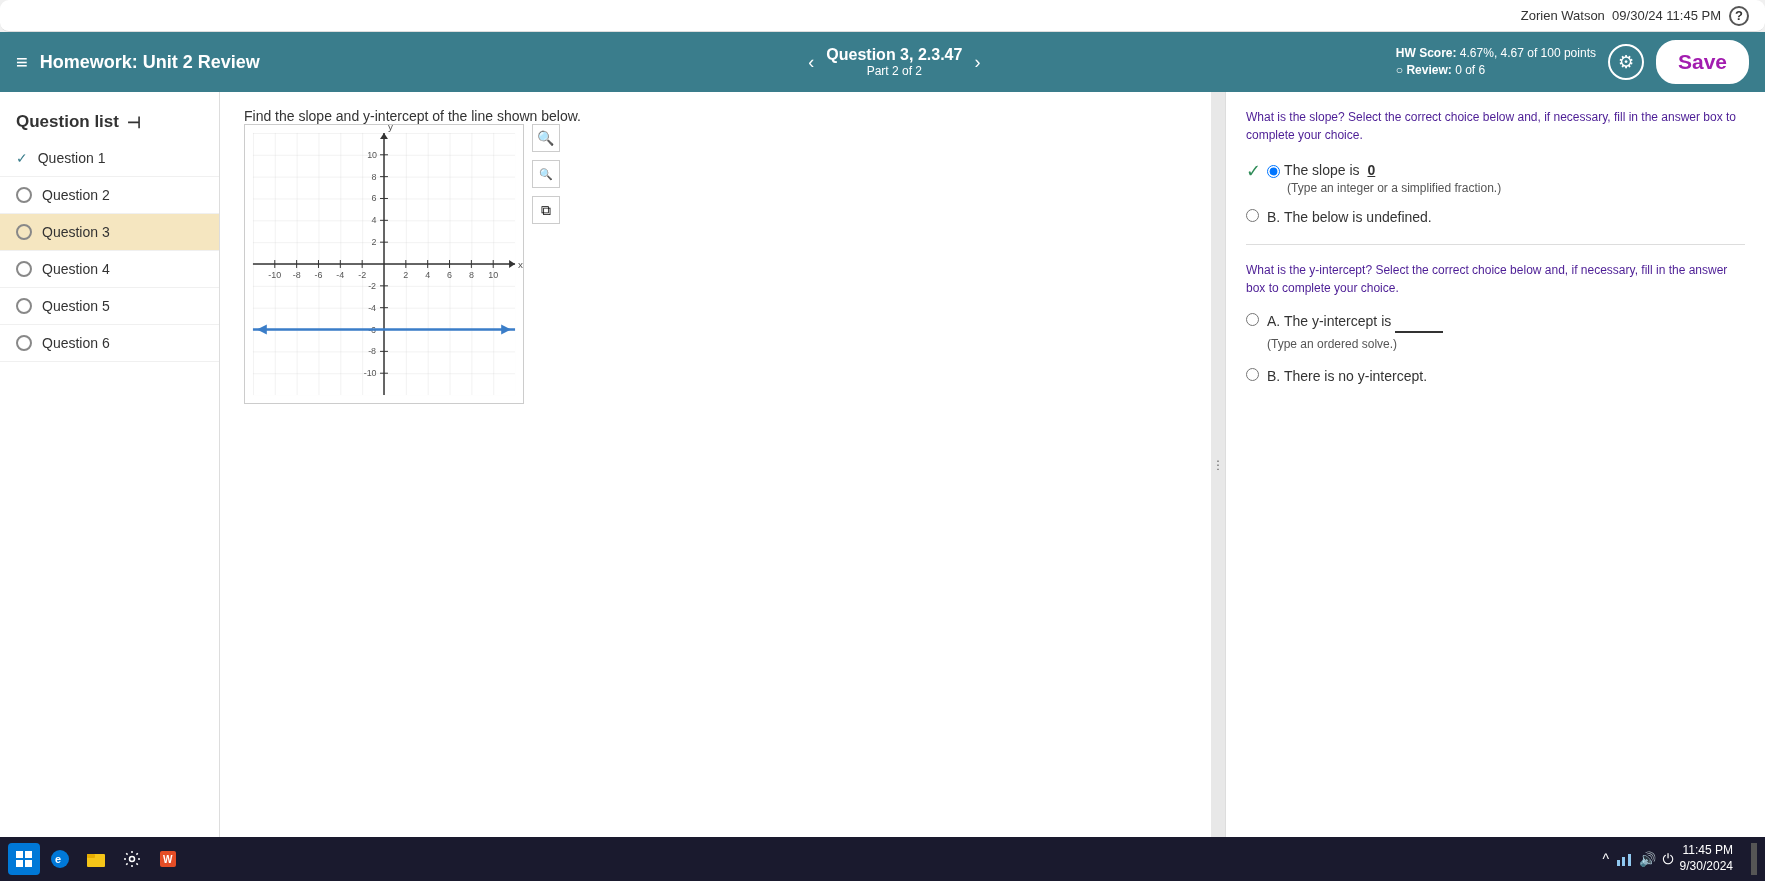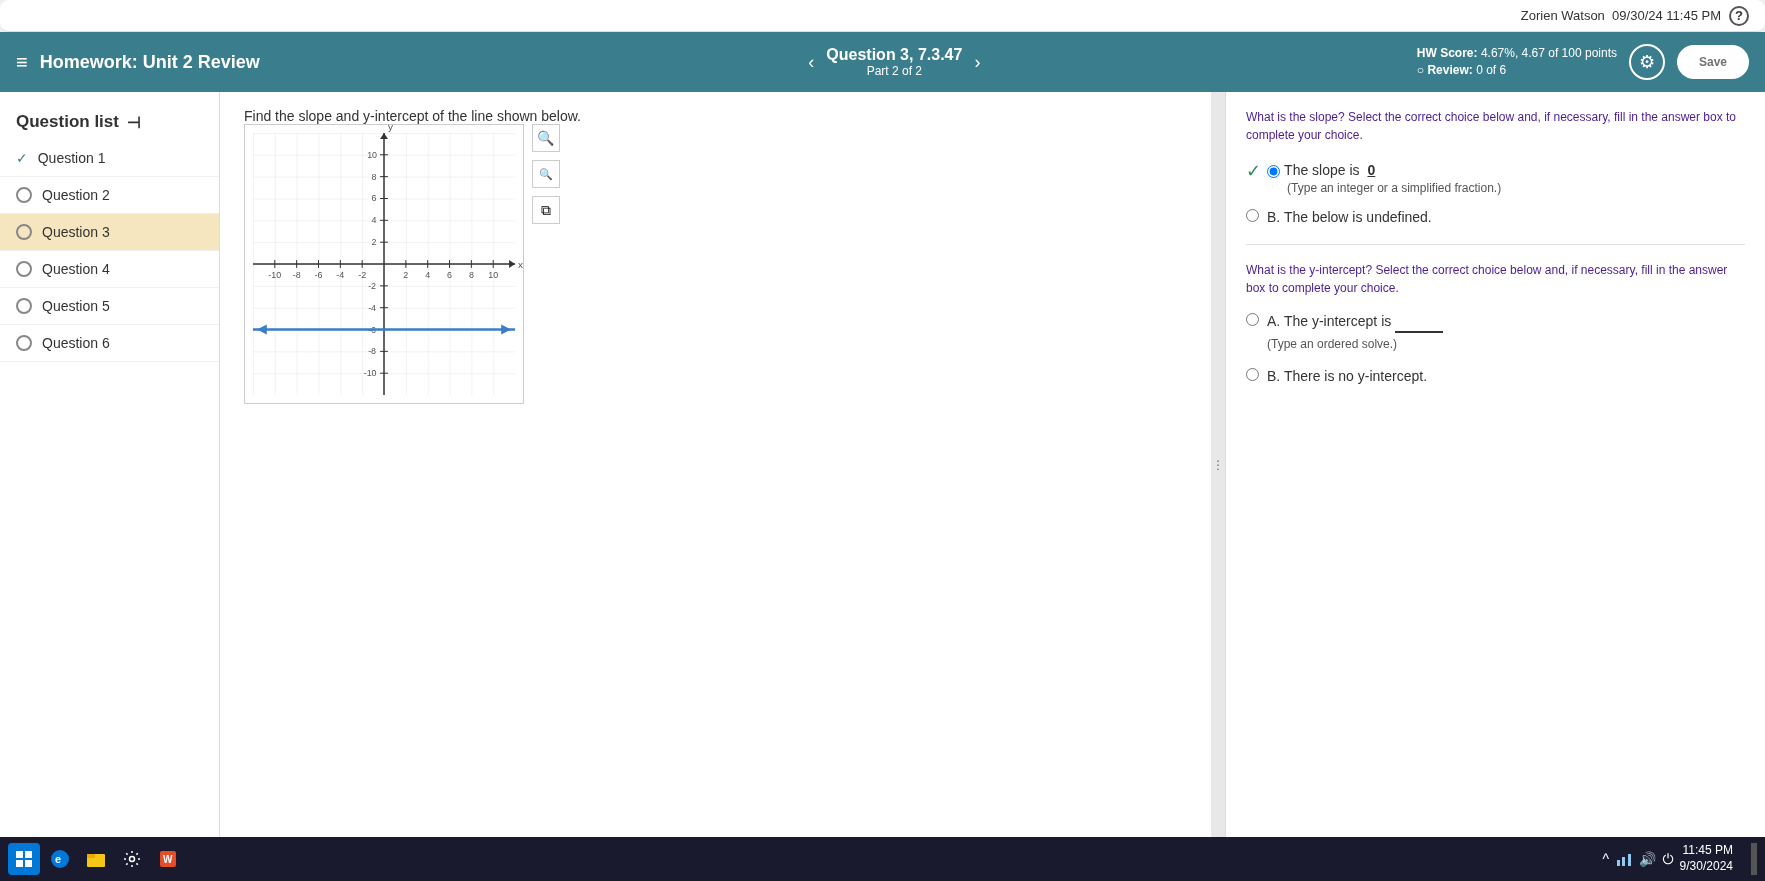--- a/index.html
+++ b/index.html
@@ -62,22 +62,22 @@
     }
     .header .score-section .score-text .score-title {
       font-weight: bold;
     }
     .gear-btn {
       width: 36px; height: 36px; border-radius: 50%; border: 2px solid #fff;
       background: transparent; display: flex; align-items: center; justify-content: center;
       cursor: pointer; color: #fff; font-size: 18px;
     }
     .save-btn {
-      background: #fff; color: #737373; border: 2px solid #fff;
-      padding: 8px 20px; border-radius: 20px; font-weight: bold; font-size: 12px;
+      background: #fff; color: #a21caf; border: 2px solid #fff;
+      padding: 8px 20px; border-radius: 20px; font-weight: bold; font-size: 21px;
       cursor: pointer;
     }
 
     
     .sidebar {
       width: 220px;
       background: #fff;
       border-right: 1px solid #ddd;
       padding: 12px 0;
       overflow-y: auto;
@@ -221,21 +221,21 @@
   <div class="help-icon">?</div>
 </div>
 
 <div class="header">
   <span class="menu-icon">≡</span>
   <span class="hw-title">Homework: Unit 2 Review</span>
 
   <div class="nav-center">
     <span class="chevron">‹</span>
     <div class="question-info">
-      <div class="q-label">Question 3, 7.3.47</div>
+      <div class="q-label">Question 3, 2.3.47</div>
       <div class="q-part">Part 2 of 2</div>
     </div>
     <span class="chevron">›</span>
   </div>
 
   <div class="score-section">
     <div class="score-text">
       <div>
         <span class="score-title">HW Score:</span>
         <span>4.67%, 4.67 of 100 points</span>

